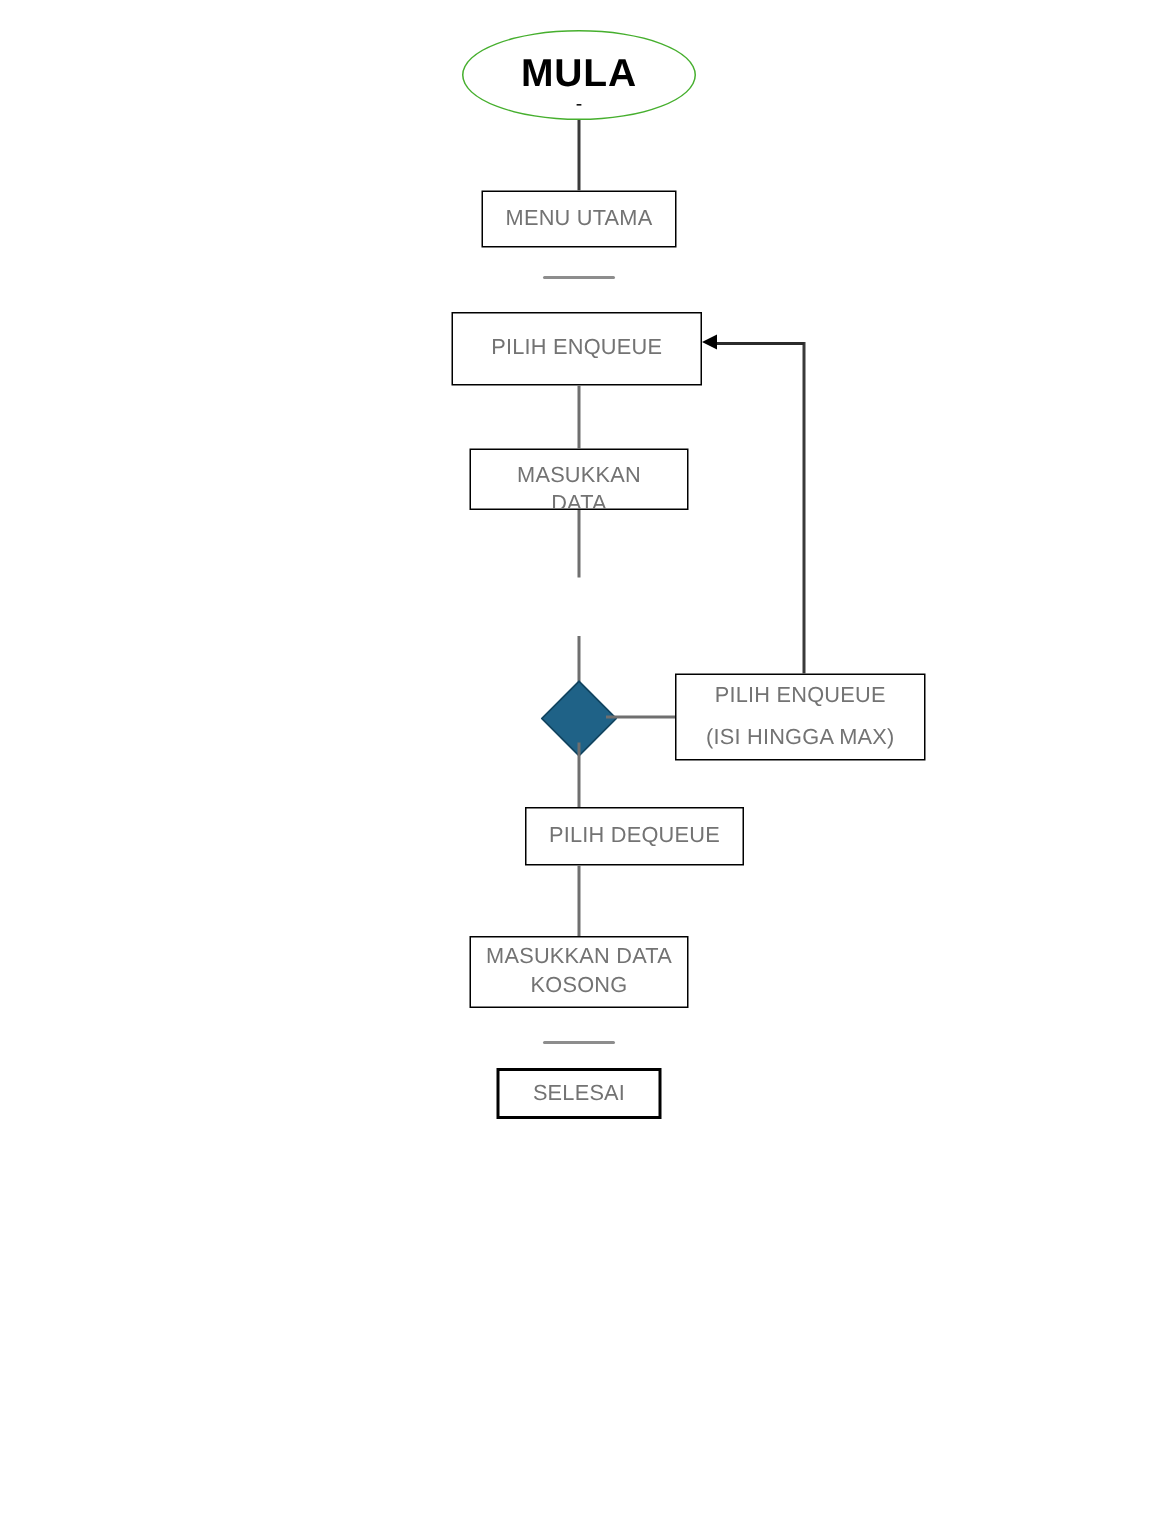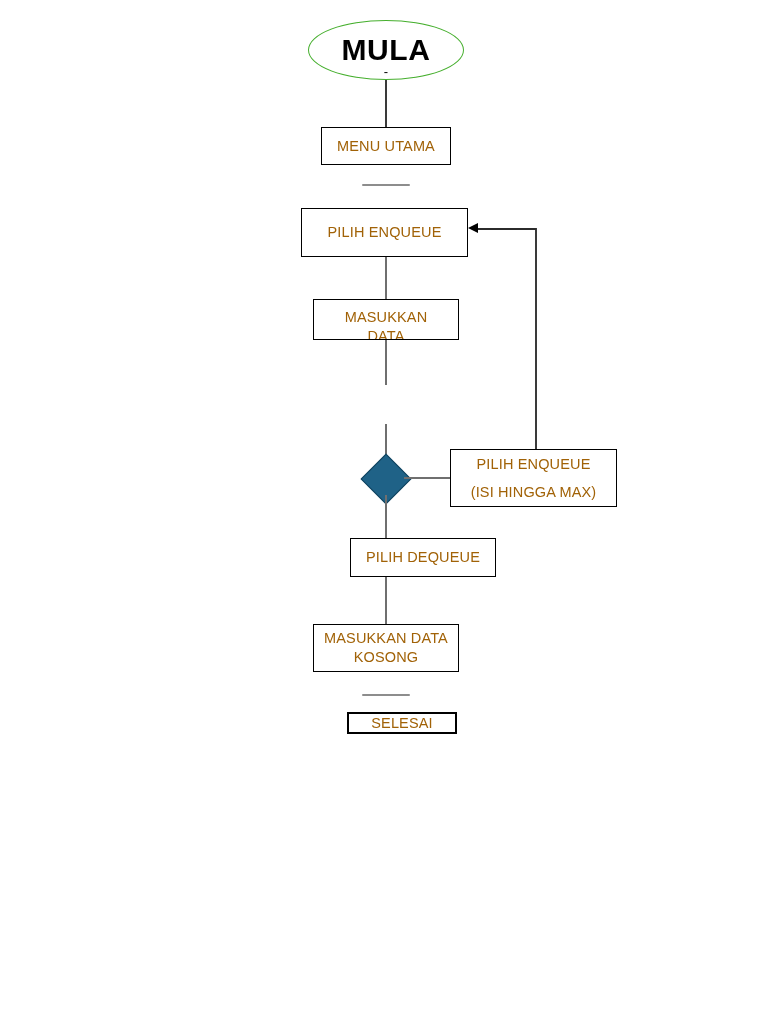--- a/index.html
+++ b/index.html
@@ -19,21 +19,21 @@
     background: #ffffff;
     overflow: hidden;
   }
   .node {
     position: absolute;
     box-sizing: border-box;
     display: flex;
     align-items: center;
     justify-content: center;
     text-align: center;
-    color: #a16207;
+    color: #737373;
     background: #ffffff;
     line-height: 1.28;
   }
   .proc {
     border: 1.4px solid #000000;
     font-size: 14.5px;
     letter-spacing: 0.15px;
   }
   .proc-thick {
     border: 2.2px solid #000000;
@@ -56,21 +56,21 @@
     box-sizing: border-box;
     border: 1.6px solid #46AF2E;
     border-radius: 50%;
     background: #ffffff;
     display: flex;
     flex-direction: column;
     align-items: center;
     justify-content: flex-start;
   }
   .terminator .title {
-    font-size: 30px;
+    font-size: 26px;
     font-weight: bold;
     letter-spacing: 0.6px;
     color: #000000;
     margin-top: 12px;
   }
   .terminator .sub {
     font-size: 13px;
     color: #000000;
     margin-top: -2px;
     line-height: 1;
@@ -178,17 +178,17 @@
 
   <div class="node proc" style="left:313px; top:624px; width:146px; height:48px;">
     <div class="inner">
       <div>MASUKKAN DATA</div>
       <div>KOSONG</div>
     </div>
   </div>
 
   <div class="stub" style="left:362px; top:694px; width:48px;"></div>
 
-  <div class="node proc proc-thick" style="left:347px; top:712px; width:110px; height:22px;justify-content:flex-end;">
+  <div class="node proc proc-thick" style="left:331px; top:712px; width:110px; height:34px;justify-content:flex-end;">
     <div class="inner">SELESAI</div>
   </div>
 
 </div>
 
 </body></html>

